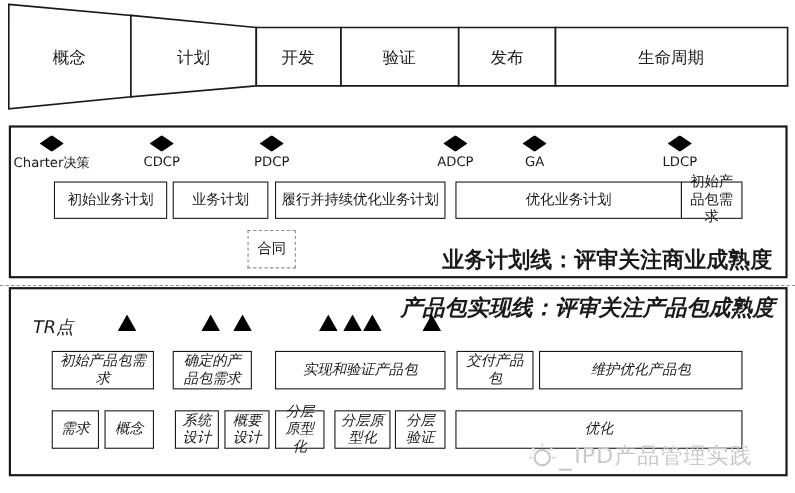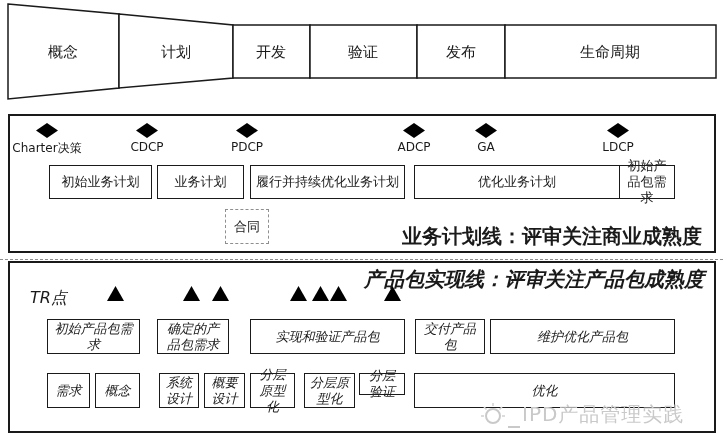--- a/index.html
+++ b/index.html
@@ -114,21 +114,21 @@
     <div class="box" style="left:240px;top:56px;width:155px;height:35px">实现和验证产品包</div>
     <div class="box" style="left:405px;top:56px;width:70px;height:35px">交付产品包</div>
     <div class="box" style="left:480px;top:56px;width:185px;height:35px">维护优化产品包</div>
 
     <div class="box" style="left:37px;top:110px;width:43px;height:35px">需求</div>
     <div class="box" style="left:85px;top:110px;width:45px;height:35px">概念</div>
     <div class="box" style="left:149px;top:110px;width:40px;height:35px">系统设计</div>
     <div class="box" style="left:194px;top:110px;width:41px;height:35px">概要设计</div>
     <div class="box" style="left:240px;top:110px;width:45px;height:35px">分层原型化</div>
     <div class="box" style="left:294px;top:110px;width:51px;height:35px">分层原型化</div>
-    <div class="box" style="left:349px;top:110px;width:46px;height:22px">分层验证</div>
+    <div class="box" style="left:349px;top:110px;width:46px;height:35px">分层验证</div>
     <div class="box" style="left:404px;top:110px;width:261px;height:35px">优化</div>
   </div>
 
   <div class="watermark">
     <svg width="26" height="26" viewBox="0 0 26 26">
       <circle cx="13" cy="14" r="7" fill="none" stroke="#c9c9c9" stroke-width="2"></circle>
       <g stroke="#d4d4d4" stroke-width="1.6">
         <line x1="13" y1="1" x2="13" y2="4"></line>
         <line x1="4" y1="5" x2="6.5" y2="7.5"></line>
         <line x1="22" y1="5" x2="19.5" y2="7.5"></line>

